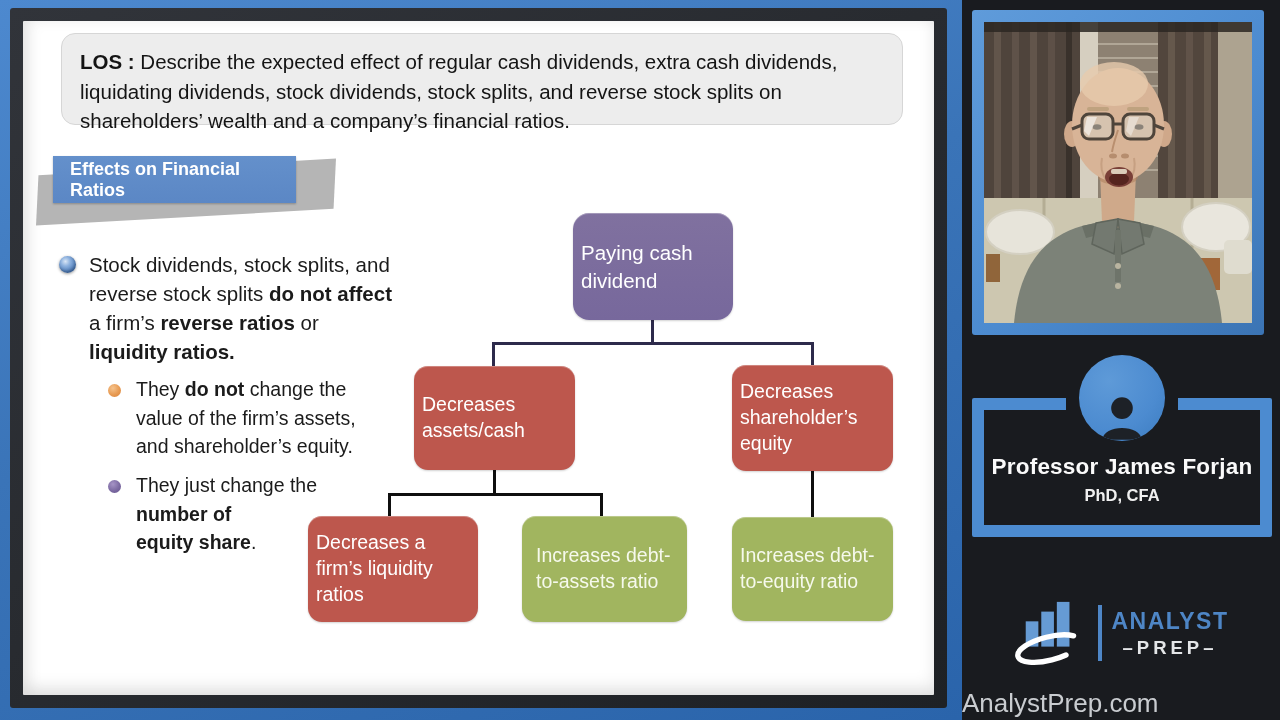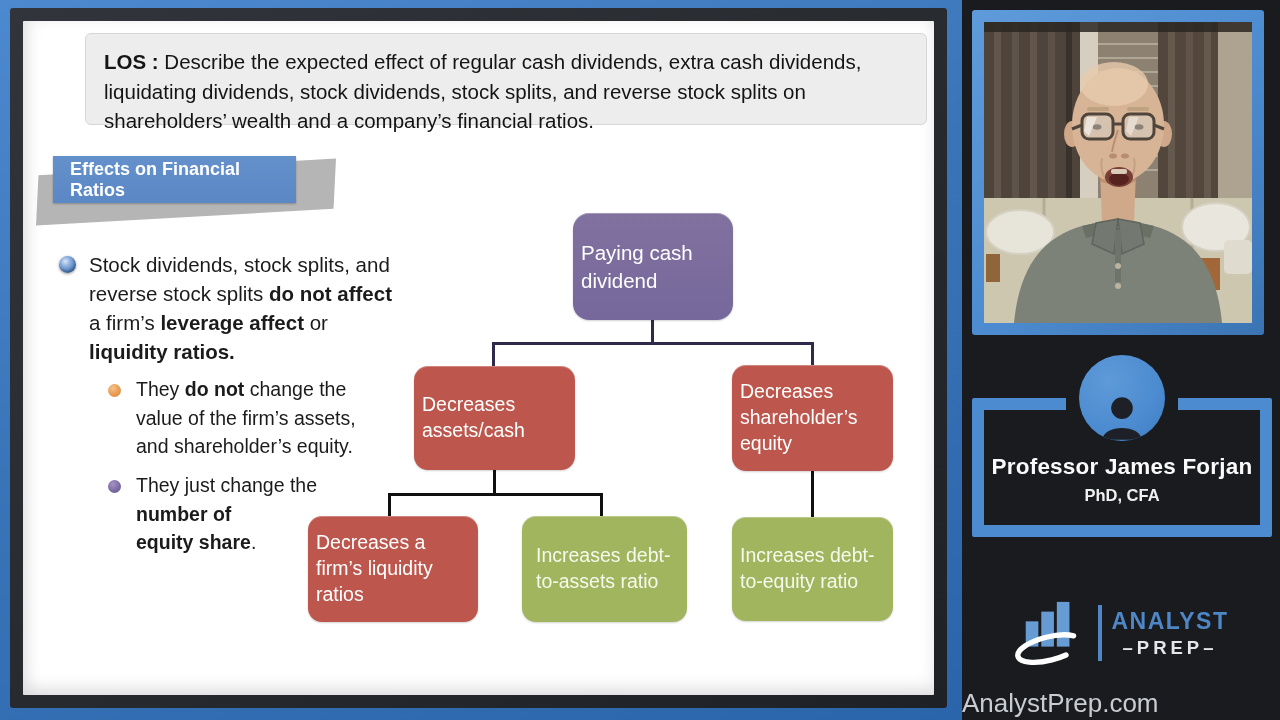--- a/index.html
+++ b/index.html
@@ -10,22 +10,22 @@
   
   .stage{position:absolute;left:0;top:0;width:962px;height:720px;
          background:linear-gradient(160deg,var(--stage-blue-top,#4d89cf) 0%,#3a74b8 45%,var(--stage-blue-bottom,#2a64ab) 100%);}
   .frame{position:absolute;left:10px;top:8px;width:937px;height:700px;
          background:linear-gradient(145deg,#31343a,#1e2125);border-radius:3px;}
   .slide{position:absolute;left:13px;top:13px;width:911px;height:674px;background:#ffffff;
          border-radius:1px;box-shadow:inset 0 -8px 16px rgba(0,0,0,.10),inset 8px 0 14px rgba(0,0,0,.05);}
 
   
   .los{position:absolute;left:38px;top:12px;width:842px;height:92px;background:var(--los-bg,#ededed);
-       border:1px solid #d6d6d6;border-radius:6px;padding:13px 18px;
-       font-size:20.5px;line-height:29.5px;color:#141414;margin-left:24px;}
+       border:1px solid #d6d6d6;border-radius:14px;padding:13px 18px;
+       font-size:20.5px;line-height:29.5px;color:#141414;}
 
   
   .banner-shadow{position:absolute;left:14px;top:146px;width:298px;height:50px;
                  background:#b5b5b5;transform:rotate(-3.2deg) skewX(-6deg);}
   .banner{position:absolute;left:30px;top:135px;width:243px;height:47px;
           background:linear-gradient(180deg,#6490cb,var(--banner-blue,#5b87c5));
           color:#fff;font-weight:bold;font-size:18px;display:flex;align-items:center;
           padding-left:17px;box-shadow:0 1px 2px rgba(0,0,0,.25);}
 
   
@@ -87,21 +87,21 @@
   <div class="stage">
     <div class="frame">
       <div class="slide">
 
         <div class="los"><b>LOS : </b><span>Describe the expected effect of regular cash dividends, extra cash dividends,</span><br><span>liquidating dividends, stock dividends, stock splits, and reverse stock splits on</span><br><span>shareholders’ wealth and a company’s financial ratios.</span></div>
 
         <div class="banner-shadow"></div>
         <div class="banner">Effects on Financial Ratios</div>
 
         <span class="dot dot-main"></span>
-        <div class="btext b1"><span>Stock dividends, stock splits, and</span><br><span>reverse stock splits </span><b>do not affect</b><br><span>a firm’s </span><b>leverage affect</b><span> or</span><br><b>liquidity ratios.</b></div>
+        <div class="btext b1"><span>Stock dividends, stock splits, and</span><br><span>reverse stock splits </span><b>do not affect</b><br><span>a firm’s </span><b>reverse ratios</b><span> or</span><br><b>liquidity ratios.</b></div>
 
         <span class="dot dot-orange"></span>
         <div class="btext sub1"><span>They </span><b>do not</b><span> change the</span><br><span>value of the firm’s assets,</span><br><span>and shareholder’s equity.</span></div>
 
         <span class="dot dot-purple"></span>
         <div class="btext sub2"><span>They just change the</span><br><b>number of</b><br><b>equity share</b><span>.</span></div>
 
         <div class="conn" style="left:628px;top:298px;width:3px;height:25px"></div>
         <div class="conn" style="left:469px;top:321px;width:322px;height:3px"></div>
         <div class="conn" style="left:469px;top:321px;width:3px;height:25px"></div>

